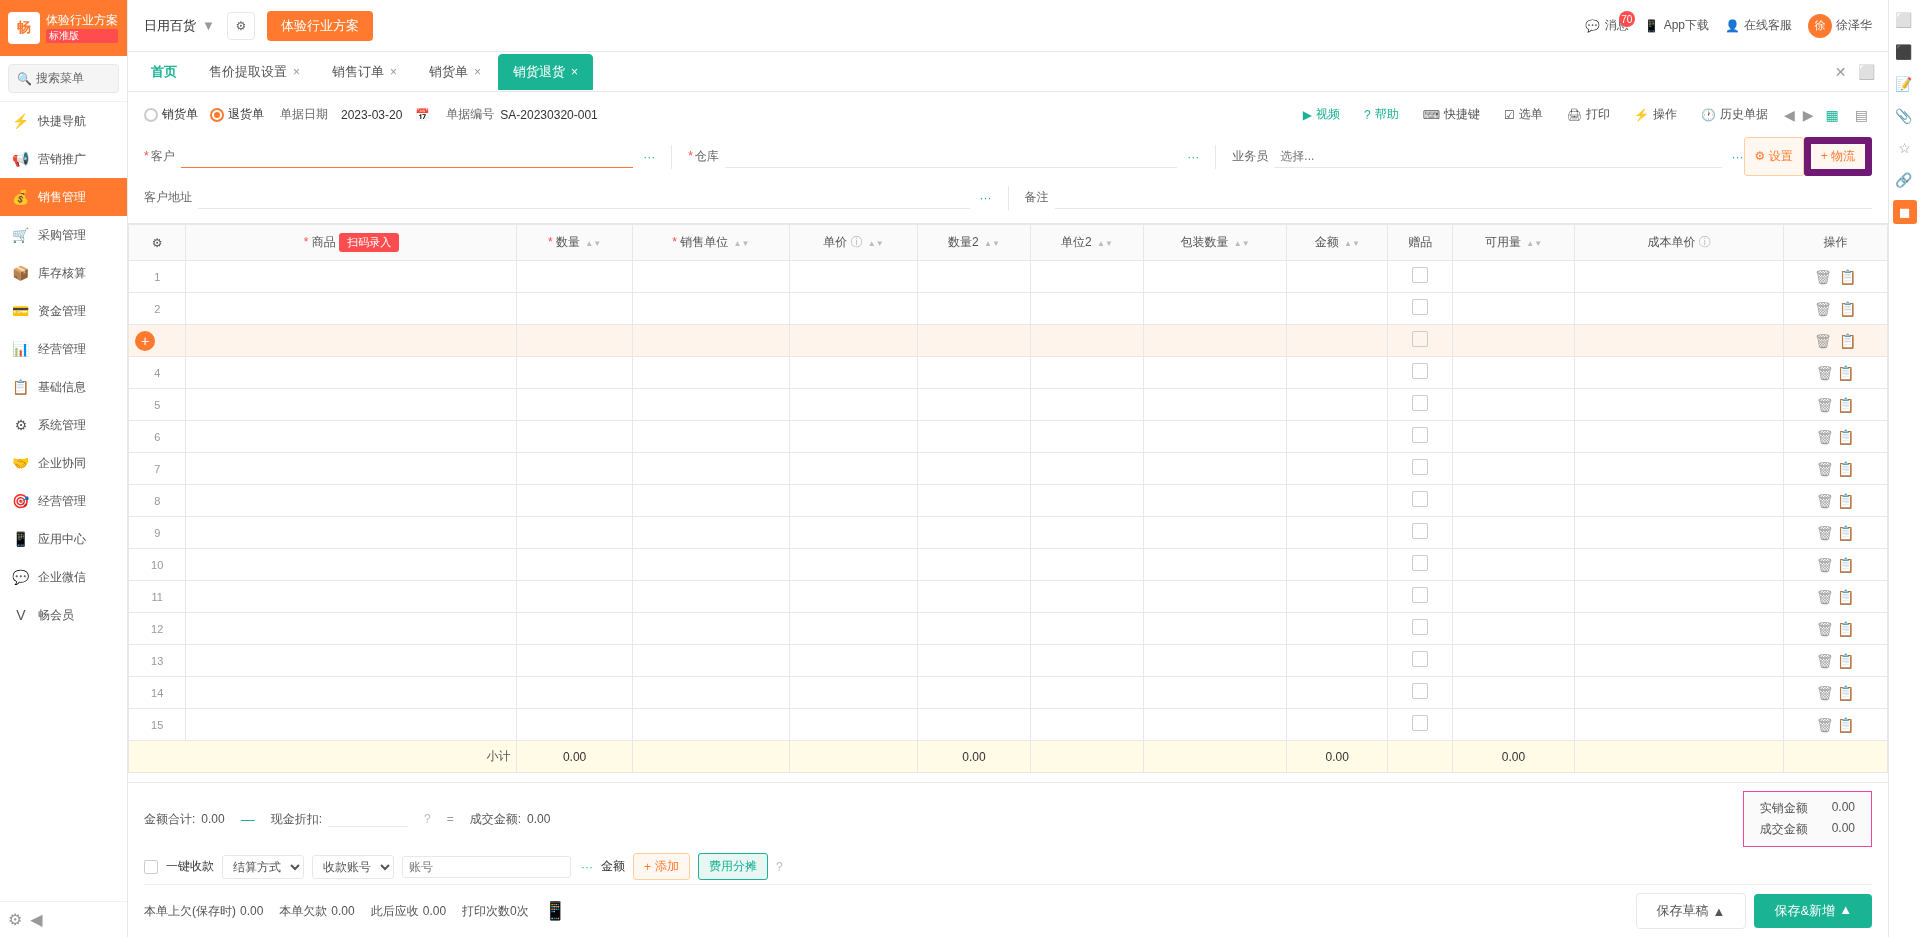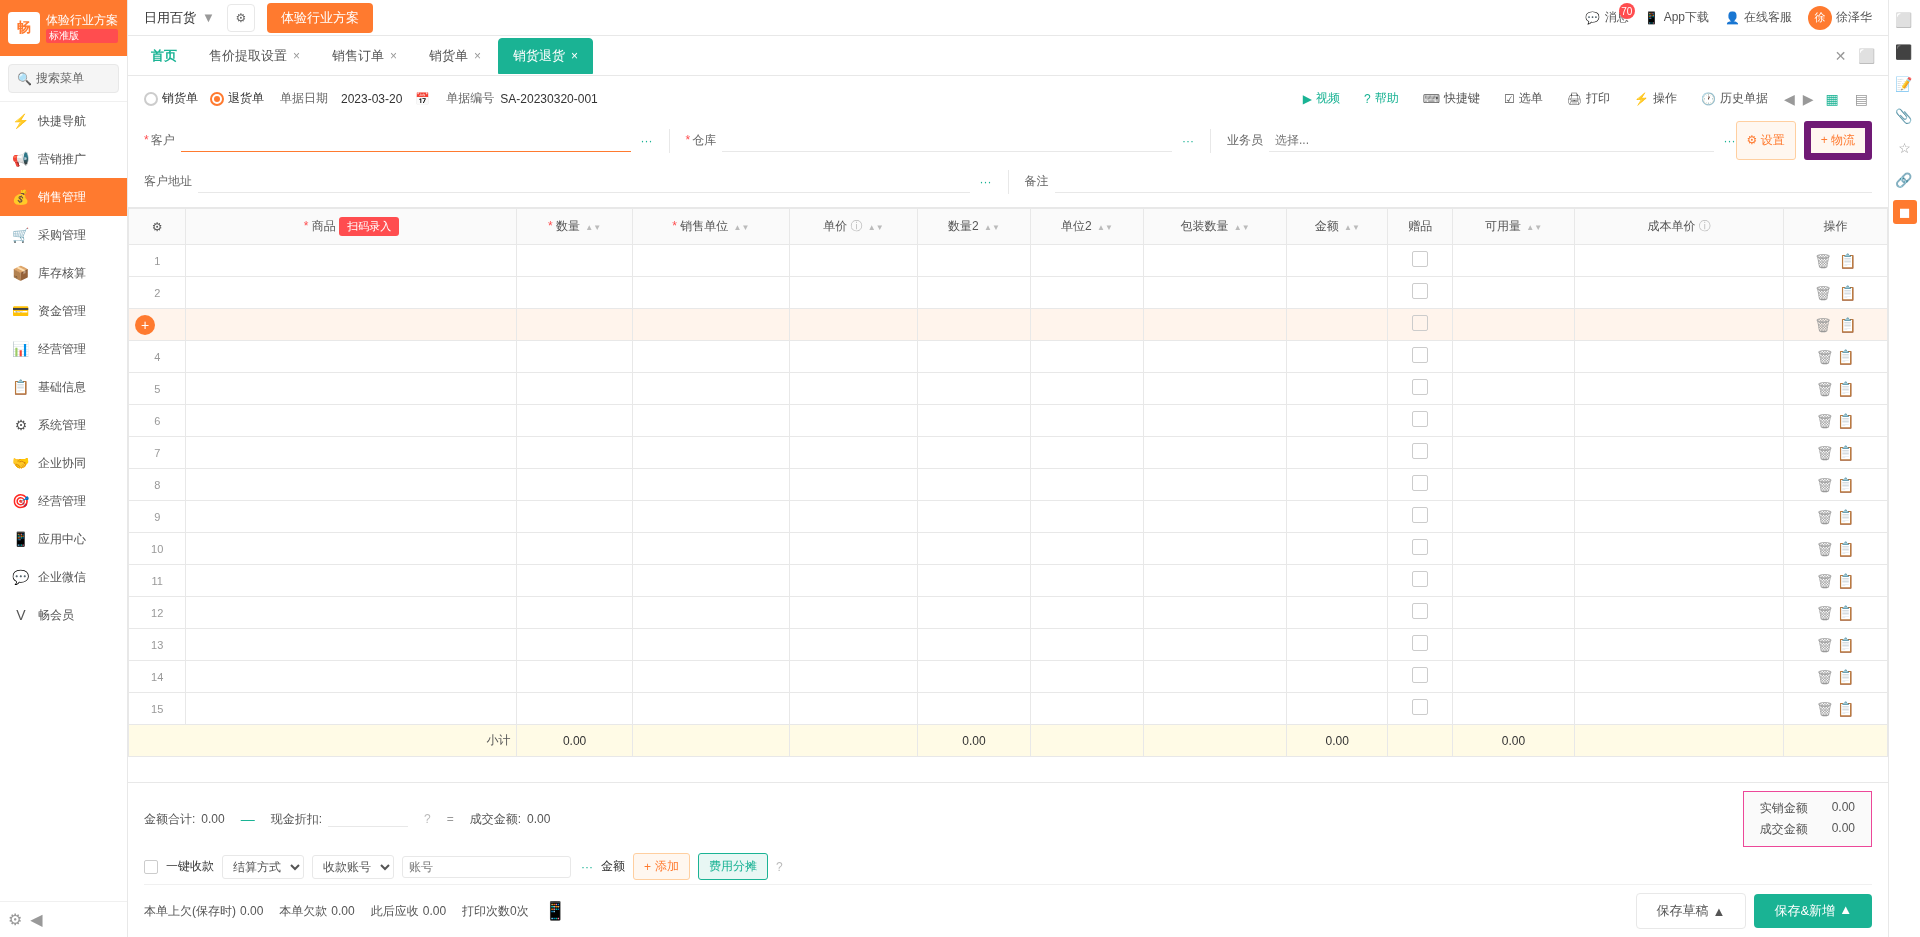--- a/index.html
+++ b/index.html
@@ -16,21 +16,21 @@
     .sidebar-nav { flex: 1; overflow-y: auto; }
     .sidebar-item { padding: 10px 12px; display: flex; align-items: center; gap: 8px; cursor: pointer; color: #555; font-size: 12px; }
     .sidebar-item.active { background: #ff7a2f; color: #fff; }
     .sidebar-item-icon { width: 18px; height: 18px; display: flex; align-items: center; justify-content: center; font-size: 14px; }
     .sidebar-bottom { padding: 8px; border-top: 1px solid #f0f0f0; display: flex; gap: 8px; align-items: center; }
 
     
     .main { flex: 1; display: flex; flex-direction: column; height: 937px; }
 
     
-    .topbar { height: 36px; background: #fff; border-bottom: 1px solid #e8e8e8; display: flex; align-items: center; justify-content: space-between; padding: 0 16px; }
+    .topbar { height: 52px; background: #fff; border-bottom: 1px solid #e8e8e8; display: flex; align-items: center; justify-content: space-between; padding: 0 16px; }
     .topbar-left { display: flex; align-items: center; gap: 12px; }
     .topbar-daily { display: flex; align-items: center; gap: 6px; color: #333; font-size: 13px; cursor: pointer; }
     .topbar-daily-arrow { color: #999; }
     .topbar-settings-btn { width: 28px; height: 28px; border: 1px solid #e8e8e8; border-radius: 4px; display: flex; align-items: center; justify-content: center; cursor: pointer; color: #666; }
     .topbar-experience-btn { background: #ff7a2f; color: #fff; border: none; padding: 6px 14px; border-radius: 4px; cursor: pointer; font-size: 13px; }
     .topbar-right { display: flex; align-items: center; gap: 16px; color: #555; font-size: 12px; }
     .topbar-msg { display: flex; align-items: center; gap: 4px; cursor: pointer; position: relative; }
     .topbar-badge { background: #ff4d4f; color: #fff; border-radius: 50%; width: 16px; height: 16px; display: flex; align-items: center; justify-content: center; font-size: 10px; position: absolute; top: -6px; right: -6px; }
     .topbar-user { display: flex; align-items: center; gap: 4px; cursor: pointer; }
     .topbar-avatar { width: 24px; height: 24px; border-radius: 50%; background: #ff7a2f; display: flex; align-items: center; justify-content: center; color: #fff; font-size: 11px; }
@@ -357,21 +357,21 @@
           <label class="form-field-label required">仓库</label>
           <input class="form-field-input" type="text" value="" placeholder="" style="">
           <span class="form-field-dots">···</span>
         </div>
         <div class="form-field-divider"></div>
         <div class="form-field">
           <label class="form-field-label">业务员</label>
           <input class="form-field-input" type="text" placeholder="选择..." style="">
           <span class="form-field-dots">···</span>
         </div>
-        <div style="display:flex; gap:8px; margin-left: auto;">
+        <div style="display:flex; gap:0; margin-left: auto;">
           <button class="form-action-set">
             <span>⚙</span>
             <span>设置</span>
           </button>
           <button class="form-action-add">
             <span>+</span>
             <span>物流</span>
           </button>
         </div>
       </div>

